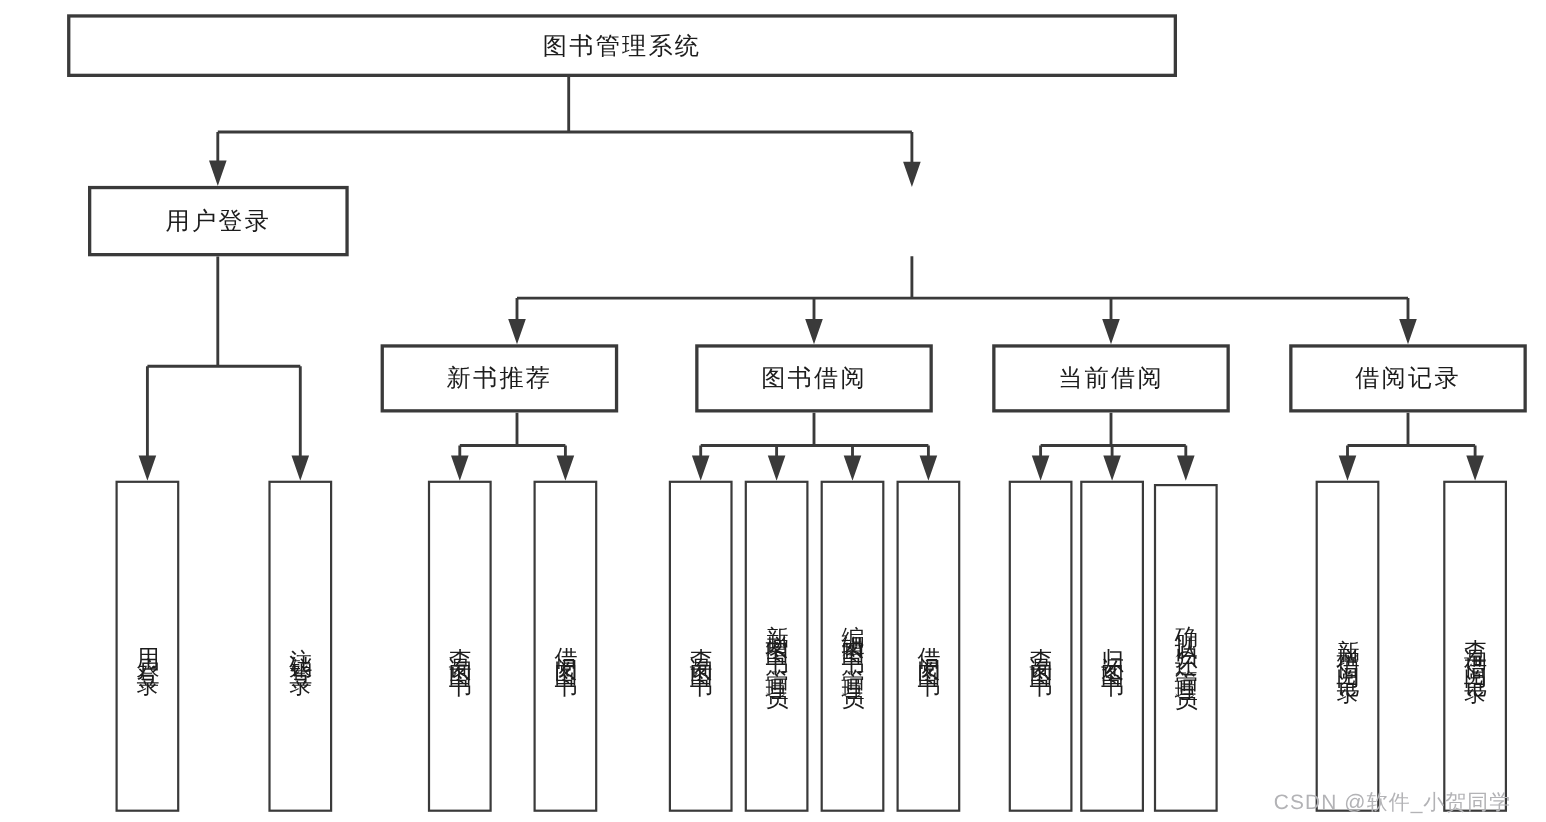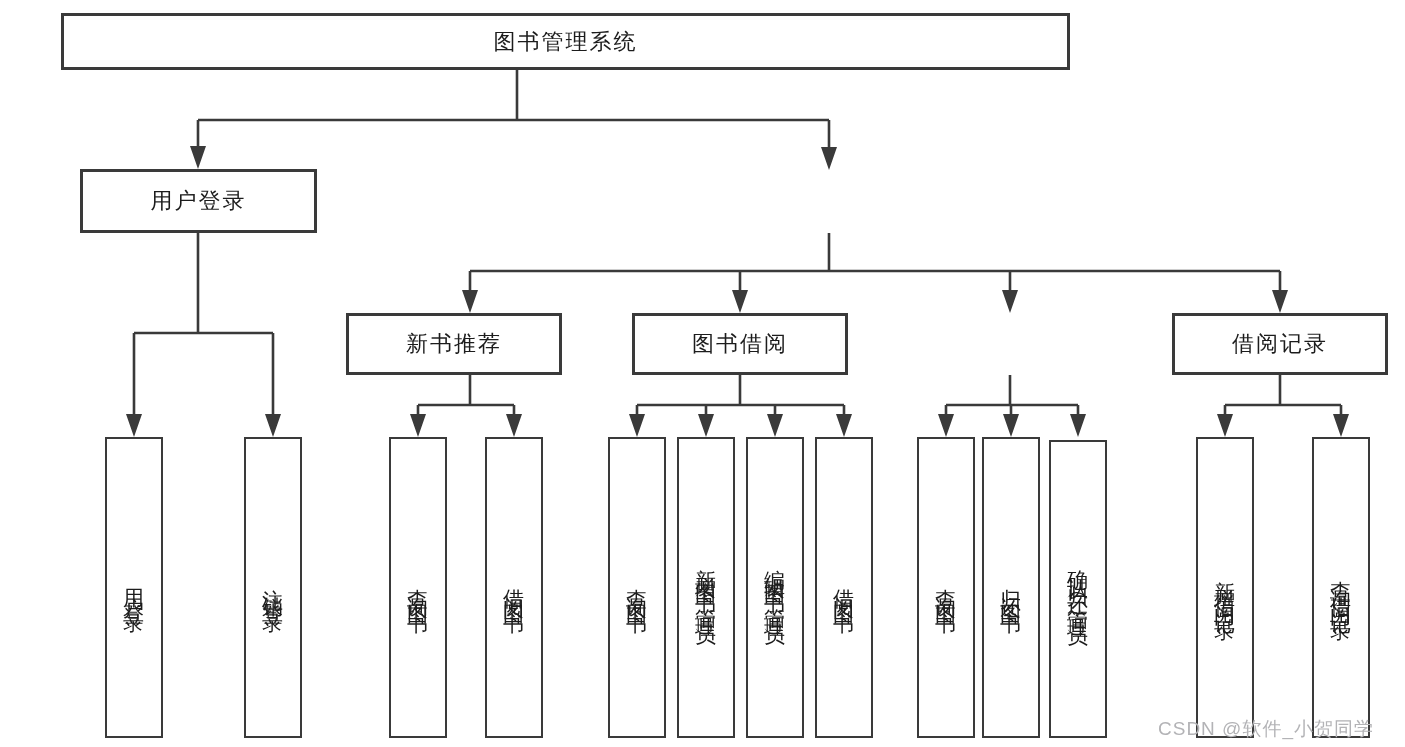--- a/index.html
+++ b/index.html
@@ -113,20 +113,21 @@
       M1217,414 H1233 L1225,437 Z
       M1333,414 H1349 L1341,437 Z"></path>
   </svg>
 
   <div class="node" style="left:13px; top:13px; width:1009px; height:57px;margin-left:48px;">图书管理系统</div>
 
   <div class="node" style="left:80px; top:169px; width:237px; height:64px;">用户登录</div>
 
   <div class="node" style="left:346px; top:313px; width:216px; height:62px;">新书推荐</div>
   <div class="node" style="left:632px; top:313px; width:216px; height:62px;">图书借阅</div>
+  <div class="node" style="left:902px; top:313px; width:216px; height:62px;">当前借阅</div>
   <div class="node" style="left:1172px; top:313px; width:216px; height:62px;">借阅记录</div>
 
   <div class="leaf" style="left:105px; top:437px; width:58px; height:301px;">用户登录</div>
   <div class="leaf" style="left:244px; top:437px; width:58px; height:301px;">注销登录</div>
 
   <div class="leaf" style="left:389px; top:437px; width:58px; height:301px;">查询图书</div>
   <div class="leaf" style="left:485px; top:437px; width:58px; height:301px;">借阅图书</div>
 
   <div class="leaf" style="left:608px; top:437px; width:58px; height:301px;">查询图书</div>
   <div class="leaf" style="left:677px; top:437px; width:58px; height:301px;">新增图书（管理员）</div>

